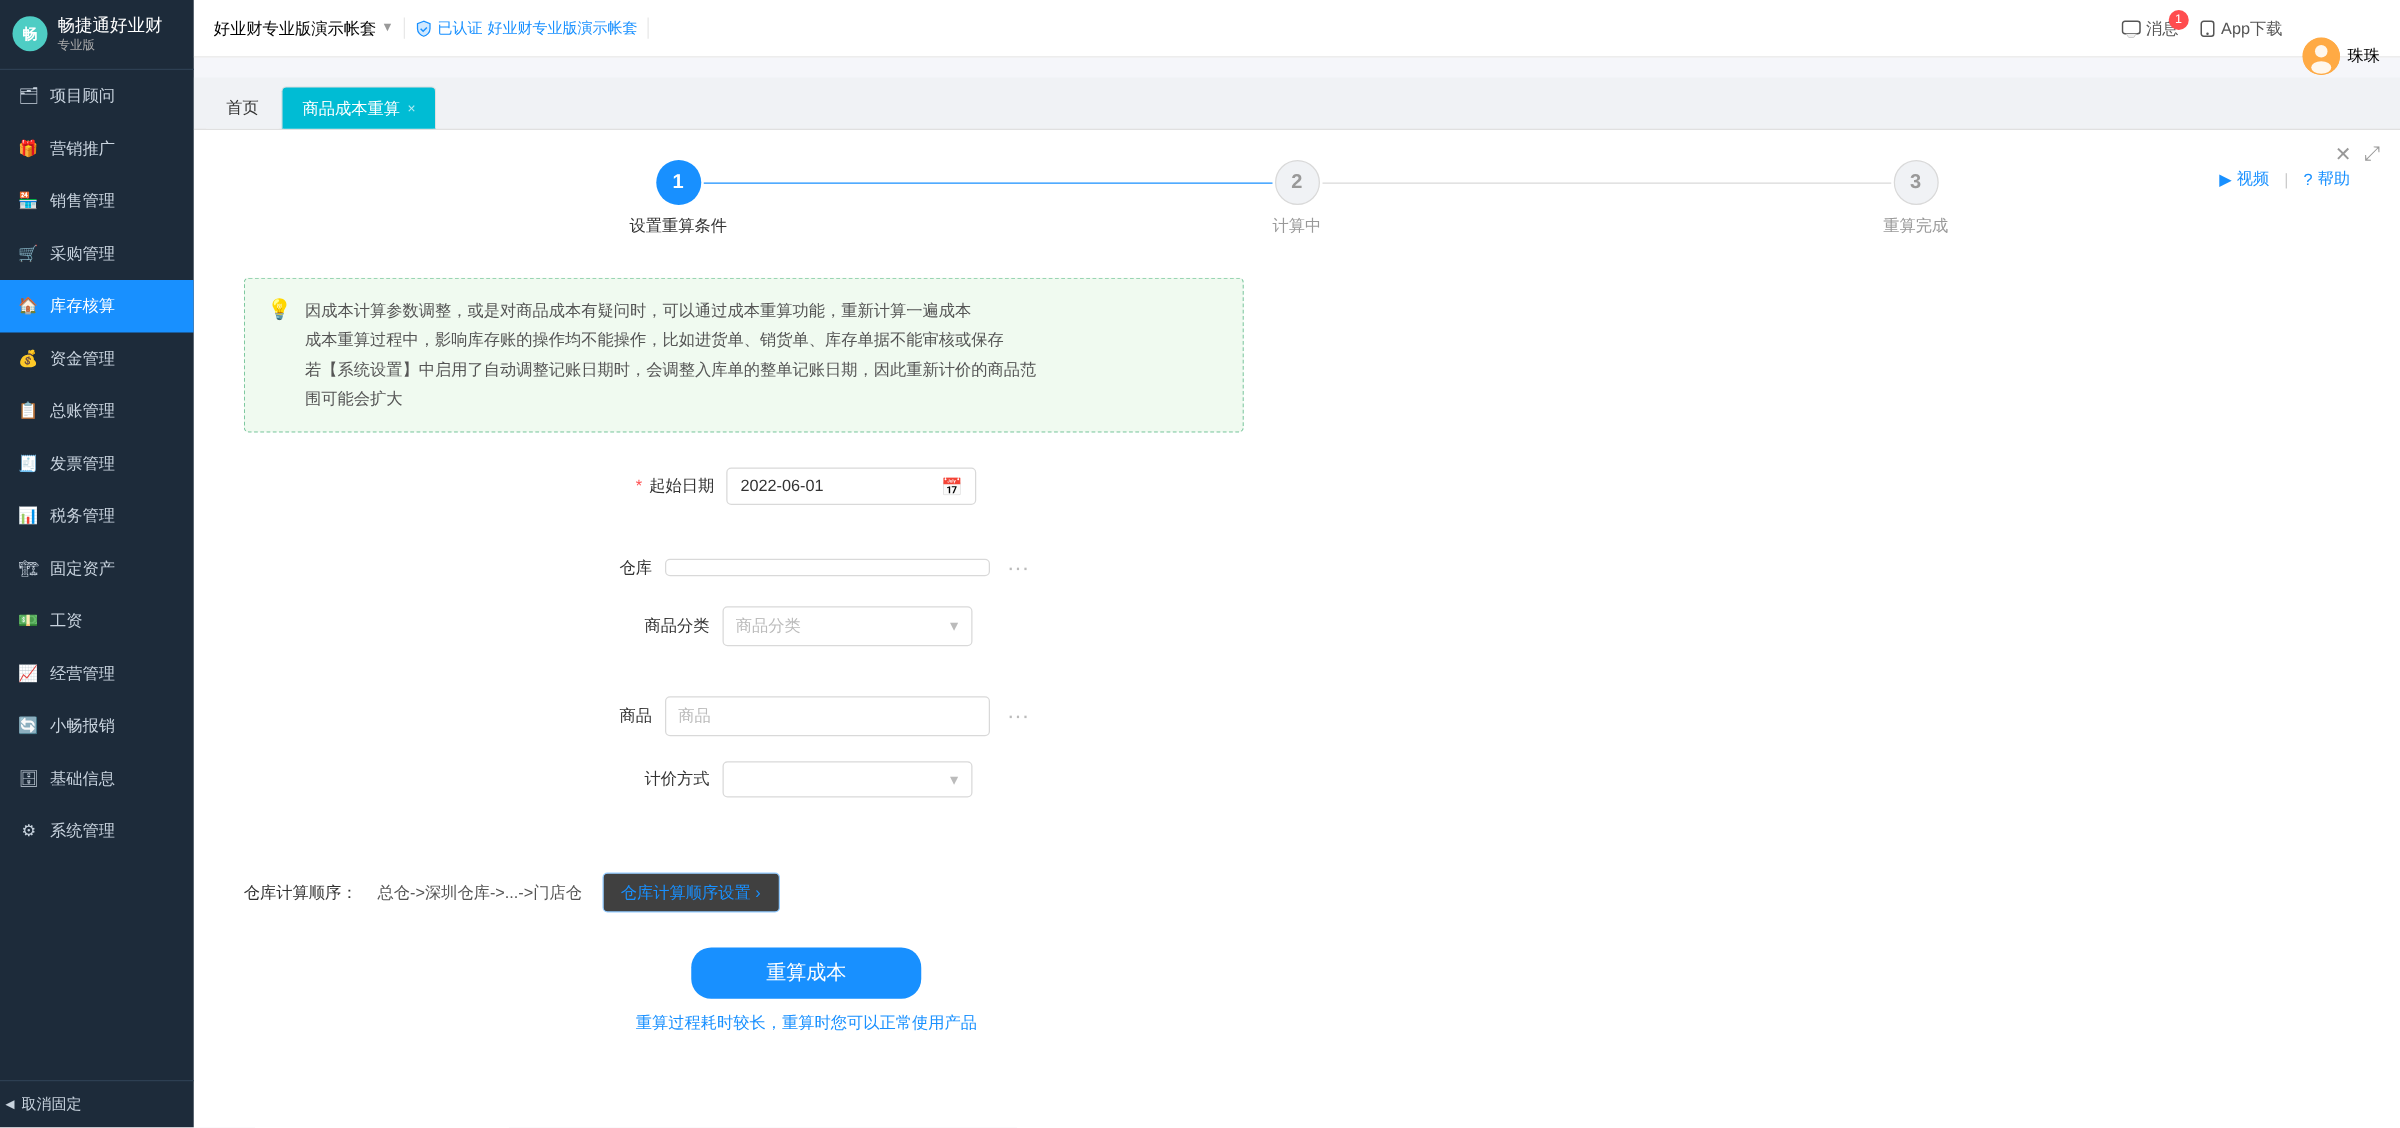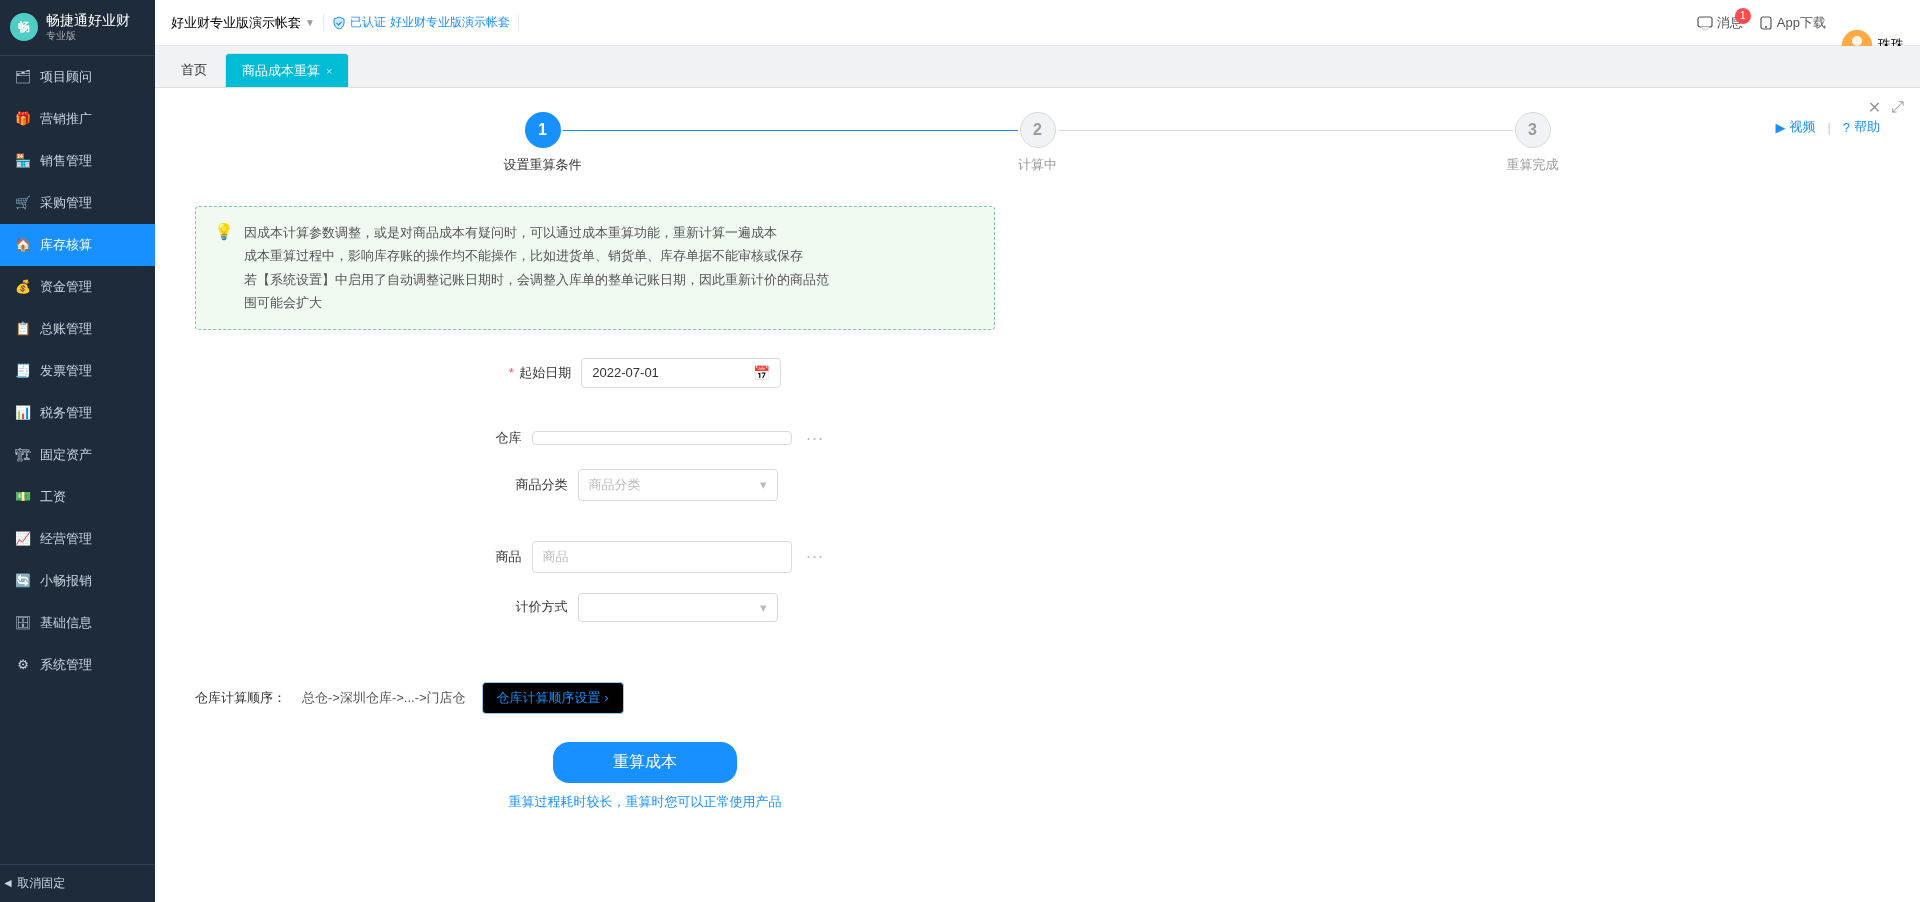--- a/index.html
+++ b/index.html
@@ -113,20 +113,21 @@
     
     .tabs-bar {
       height: 42px;
       background: #f0f2f5;
       display: flex;
       align-items: flex-end;
       padding: 0 0 0 10px;
       gap: 2px;
       flex-shrink: 0;
       border-bottom: 1px solid #e0e0e0;
+      margin-top: 16px;
     }
     .tab {
       height: 34px;
       padding: 0 16px;
       display: flex; align-items: center;
       border-radius: 4px 4px 0 0;
       font-size: 13px;
       cursor: pointer;
       gap: 6px;
       background: #fff;
@@ -263,21 +264,21 @@
     
     .calc-order-row {
       display: flex;
       align-items: center;
       gap: 16px;
       margin-bottom: 28px;
     }
     .calc-order-label { font-size: 13px; color: #333; white-space: nowrap; }
     .calc-order-value { font-size: 13px; color: #555; }
     .calc-order-btn {
-      background: #000000;
+      background: #404040;
       border: 1px solid #91caff;
       border-radius: 4px;
       padding: 6px 14px;
       color: #1890ff;
       font-size: 13px;
       cursor: pointer;
       display: flex; align-items: center; gap: 6px;
     }
 
     
@@ -498,21 +499,21 @@
 
     <div class="form-section">
 
       <div class="form-row">
         <div class="form-field">
           <span class="form-label">
             <span class="form-required">*</span>
             <span>起始日期</span>
           </span>
           <div class="form-input" style="min-width:200px;">
-            <span class="form-input-text">2022-07-01</span>
+            <span class="form-input-text">2022-06-01</span>
             <span class="form-input-icon">📅</span>
           </div>
         </div>
         <div class="form-field">
           <span class="form-label">仓库</span>
           <div class="form-input" style="min-width:260px; flex:1;">
             <span class="form-input-text" style="color:#bbb;"></span>
           </div>
           <span class="form-dots-btn">···</span>
         </div>

